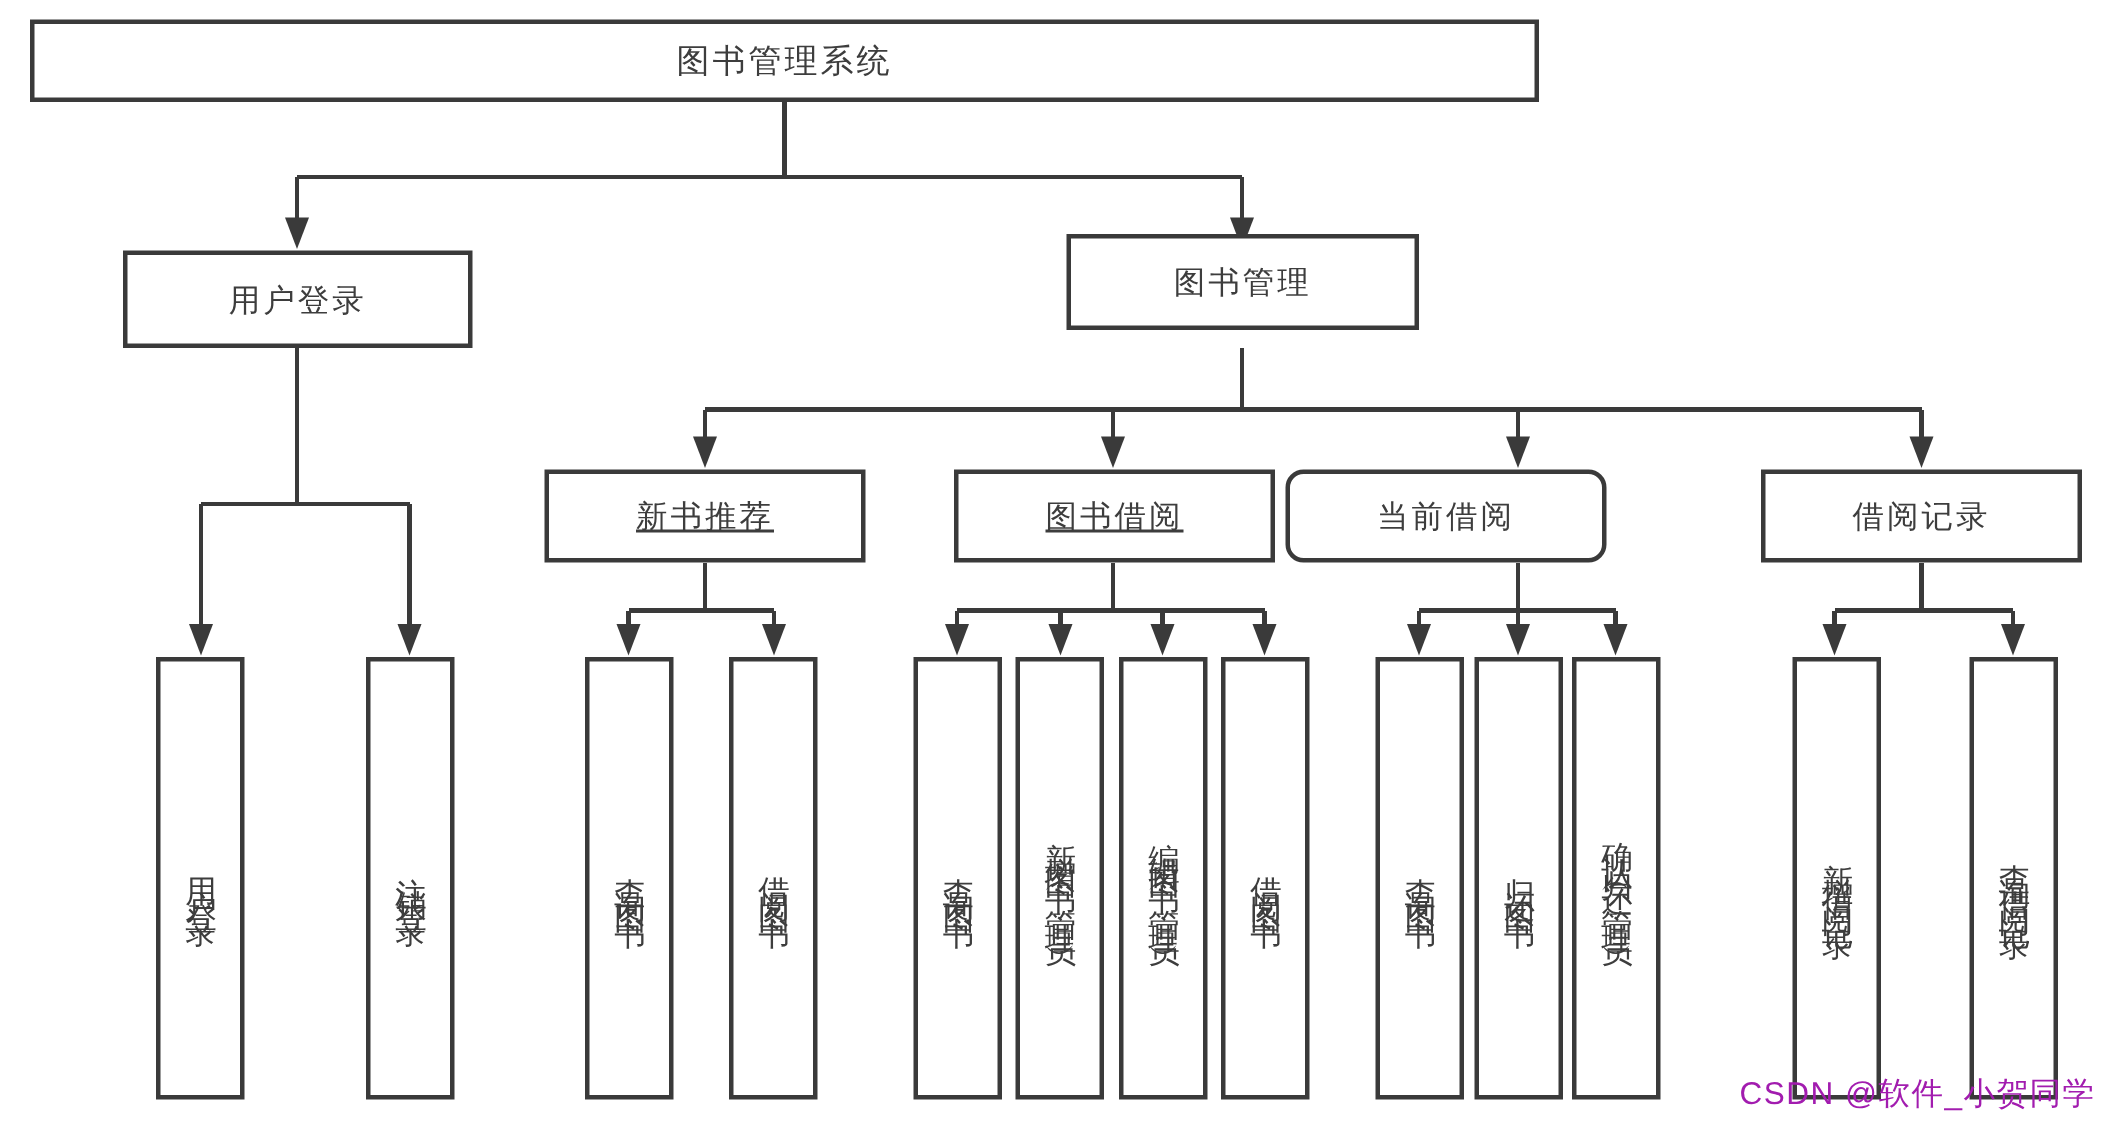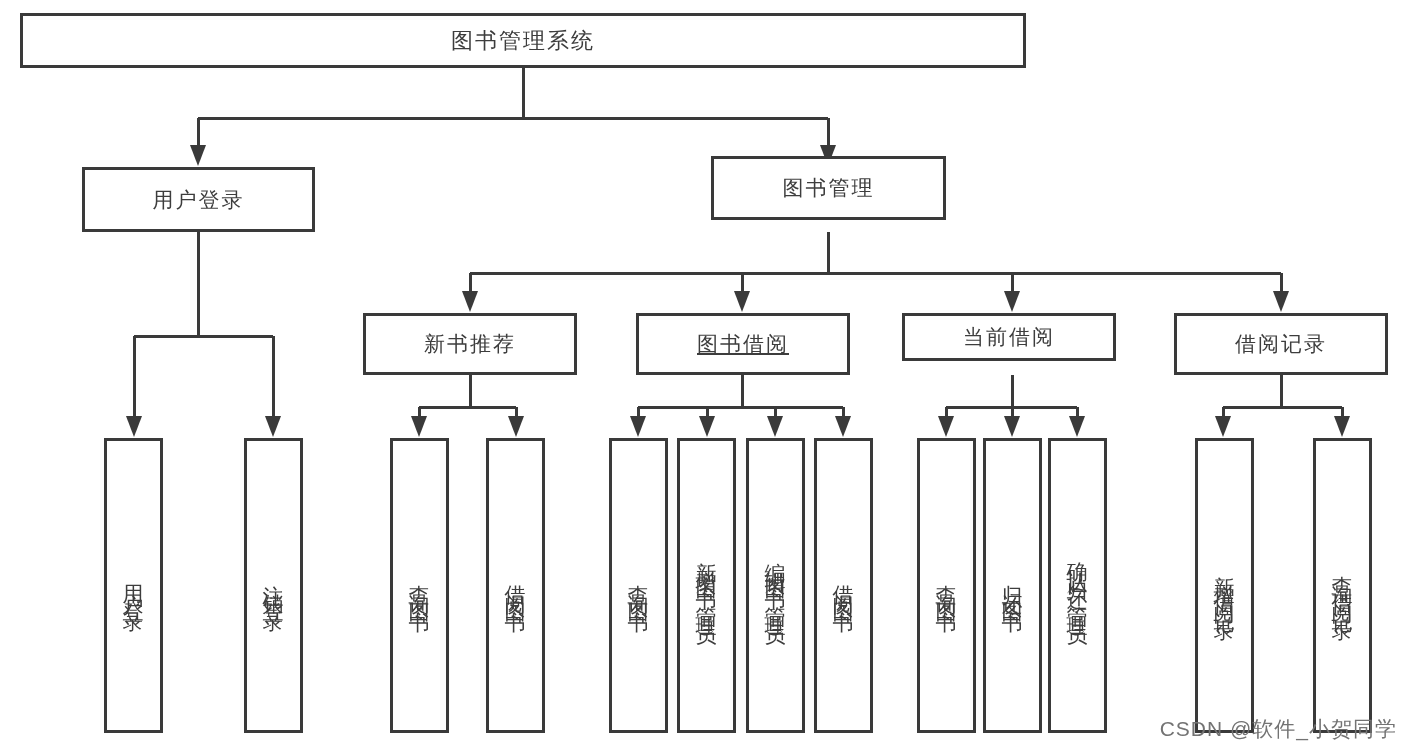--- a/index.html
+++ b/index.html
@@ -48,21 +48,21 @@
     letter-spacing: 9px;
     color: #3d3d3d;
     white-space: nowrap;
     line-height: 1;
   }
   .watermark {
     position: absolute;
     top: 715px;
     right: 8px;
     font-size: 21px;
-    color: #737373;
+    color: #a21caf;
     letter-spacing: 1px;
     white-space: nowrap;
   }
 </style>
 </head>
 <body>
 
 <div class="canvas">
 
   <svg class="connectors" viewBox="0 0 1405 747" xmlns="http://www.w3.org/2000/svg">
@@ -96,23 +96,23 @@
     <use href="#ah" transform="translate(1077,437)"></use>
     <use href="#ah" transform="translate(1223,437)"></use>
     <use href="#ah" transform="translate(1342,437)"></use>
   </svg>
 
   <div class="hbox" style="left:20px; top:13px; width:1006px; height:55px; font-size:22px;">图书管理系统</div>
 
   <div class="hbox" style="left:82px; top:167px; width:233px; height:65px;">用户登录</div>
   <div class="hbox" style="left:711px; top:156px; width:235px; height:64px;">图书管理</div>
 
-  <div class="hbox" style="left:363px; top:313px; width:214px; height:62px;">新书推荐</div>
+  <div class="hbox" style="left:363px; top:313px; width:214px; height:62px;text-decoration:underline;">新书推荐</div>
   <div class="hbox" style="left:636px; top:313px; width:214px; height:62px;text-decoration:underline;">图书借阅</div>
-  <div class="hbox" style="left:902px; top:313px; width:214px; height:48px;">当前借阅</div>
+  <div class="hbox" style="left:857px; top:313px; width:214px; height:62px;border-radius:12px;">当前借阅</div>
   <div class="hbox" style="left:1174px; top:313px; width:214px; height:62px;">借阅记录</div>
 
   <div class="vbox" style="left:104px;">
     <span class="vtext">用户登录</span>
   </div>
   <div class="vbox" style="left:244px;">
     <span class="vtext">注销登录</span>
   </div>
 
   <div class="vbox" style="left:390px;">

